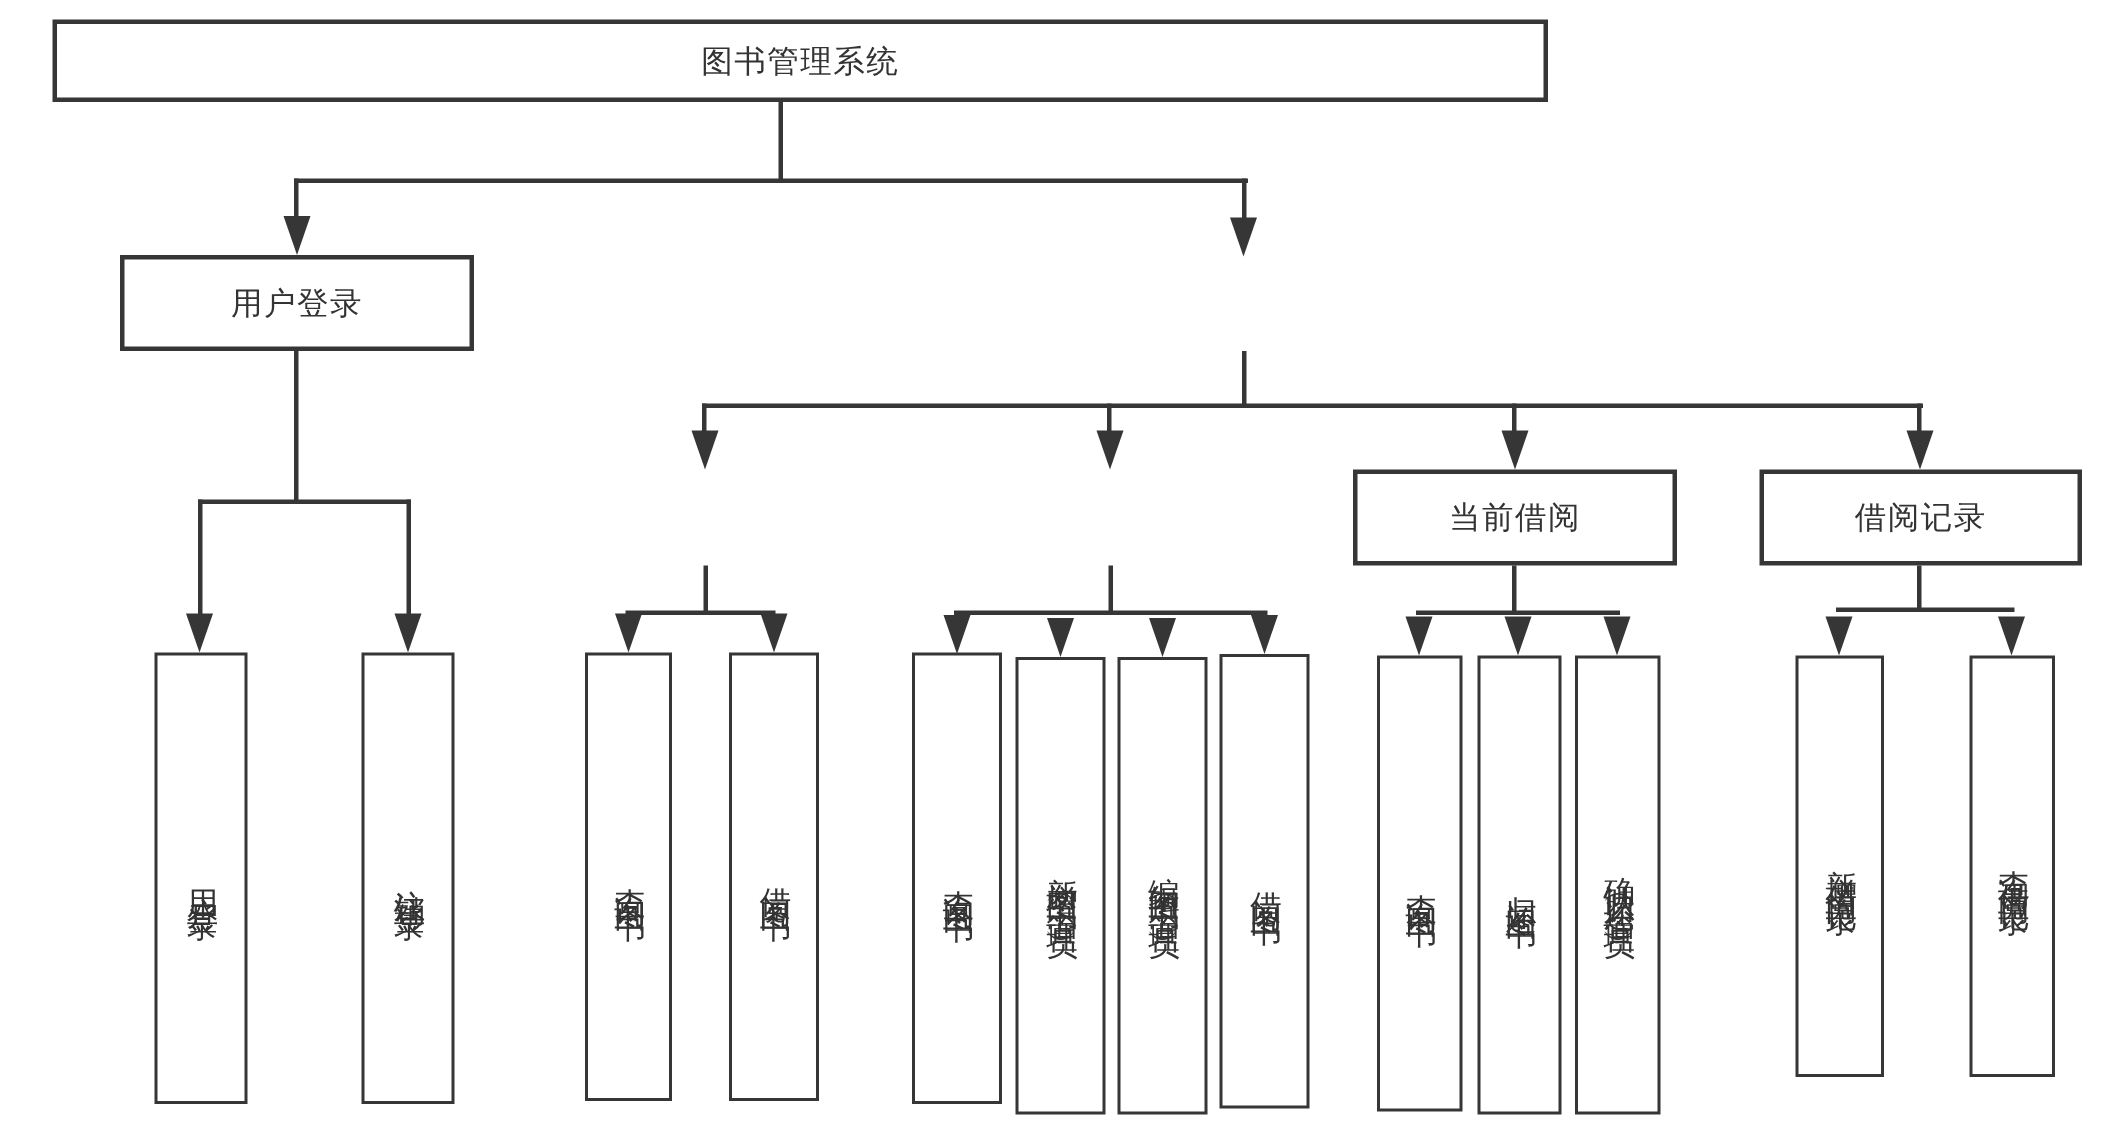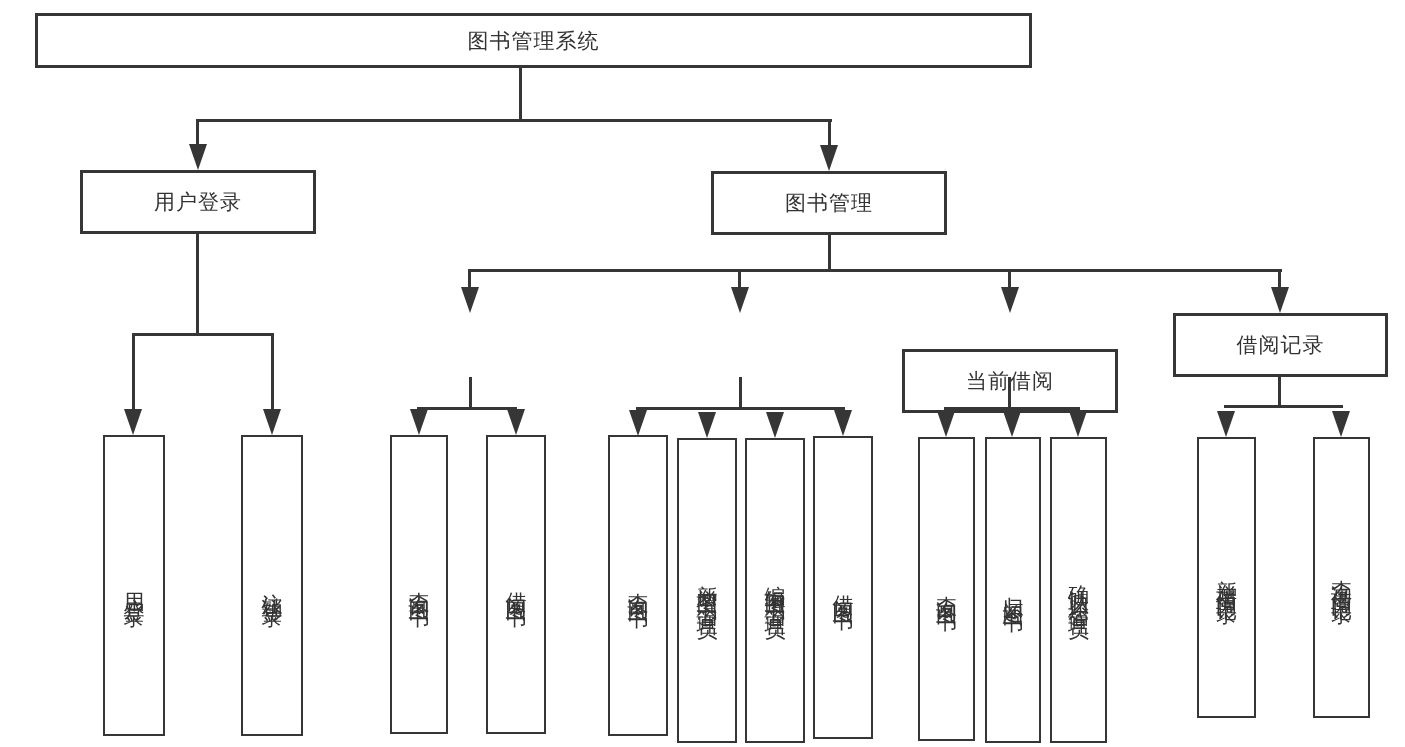--- a/index.html
+++ b/index.html
@@ -40,25 +40,22 @@
 
 <div class="stage">
 
   <div class="box" style="left:35px;top:13px;width:997px;height:55px;">
     <span>图书管理系统</span>
   </div>
 
   <div class="box" style="left:80px;top:170px;width:236px;height:64px;">
     <span>用户登录</span>
   </div>
-  <div class="box" style="left:711px;top:171px;width:236px;height:64px;">
-    <span>图书管理</span>
-  </div>
 
-  <div class="box" style="left:902px;top:313px;width:216px;height:64px;margin-top:36px;">
+  <div class="box" style="left:902px;top:313px;width:216px;height:64px;">
     <span>当前借阅</span>
   </div>
   <div class="box" style="left:1173px;top:313px;width:215px;height:64px;">
     <span>借阅记录</span>
   </div>
 
   <div class="vbox" style="left:103px;top:435px;width:62px;height:301px;">
     <span>用户登录</span>
   </div>
   <div class="vbox" style="left:241px;top:435px;width:62px;height:301px;">

